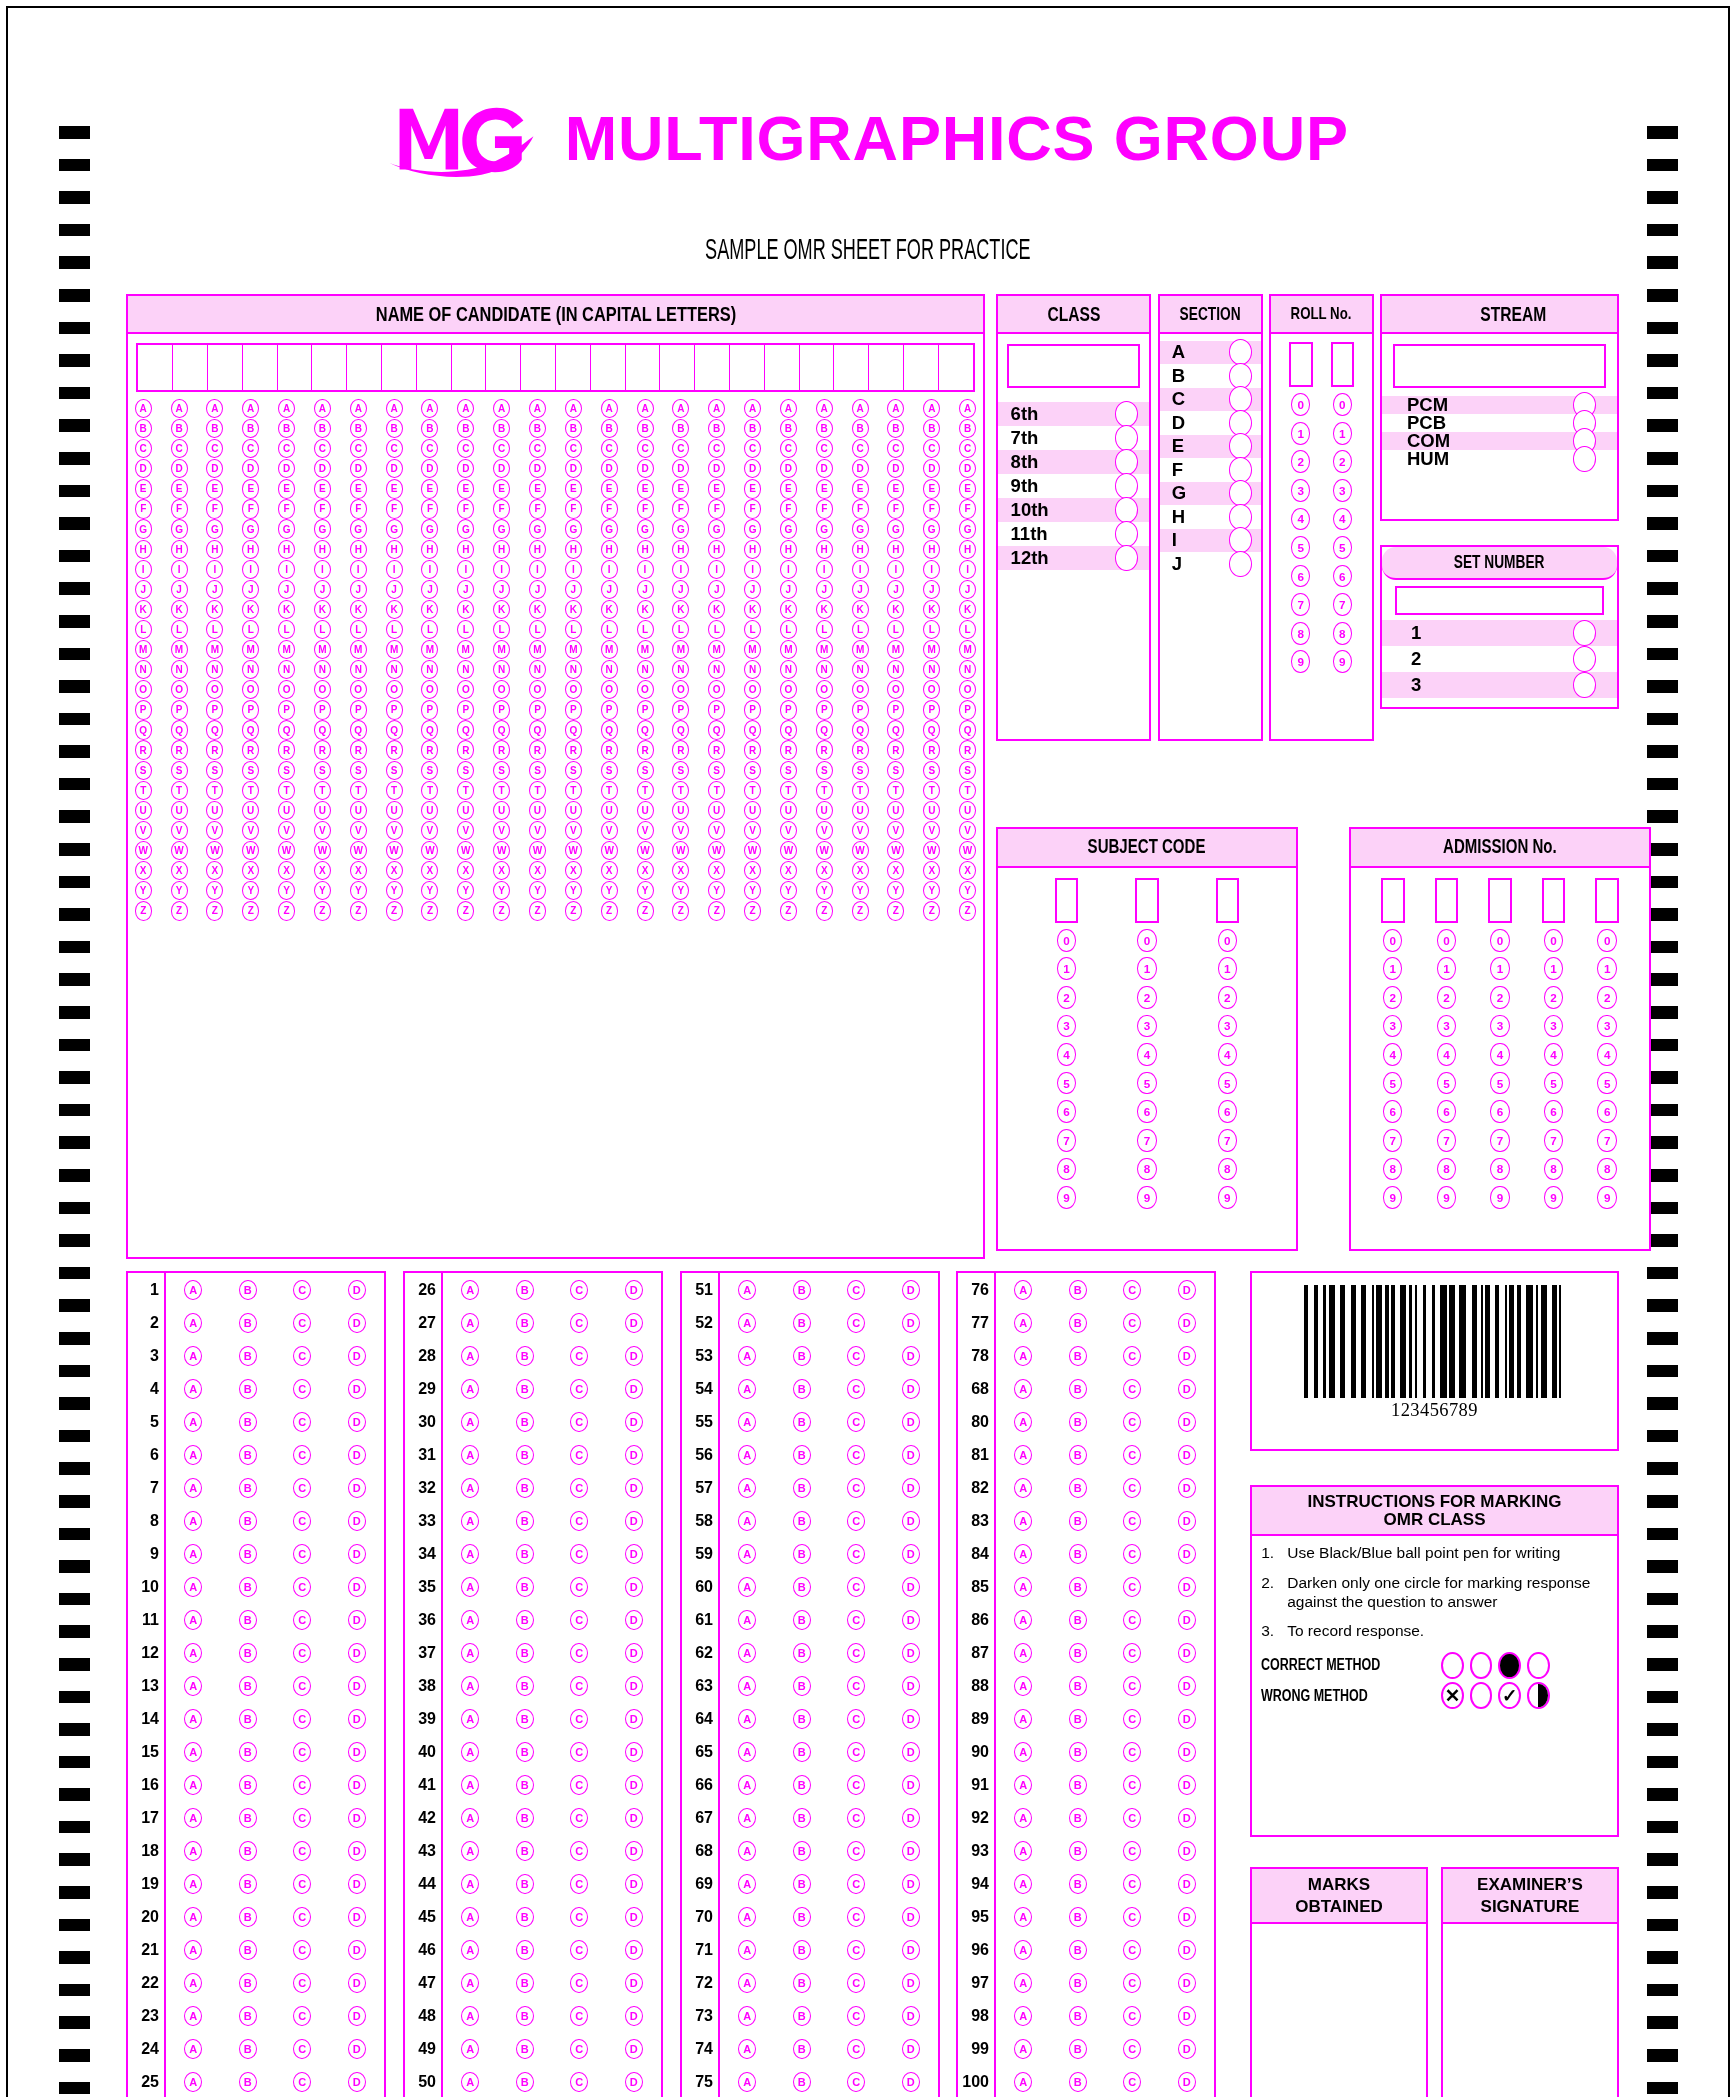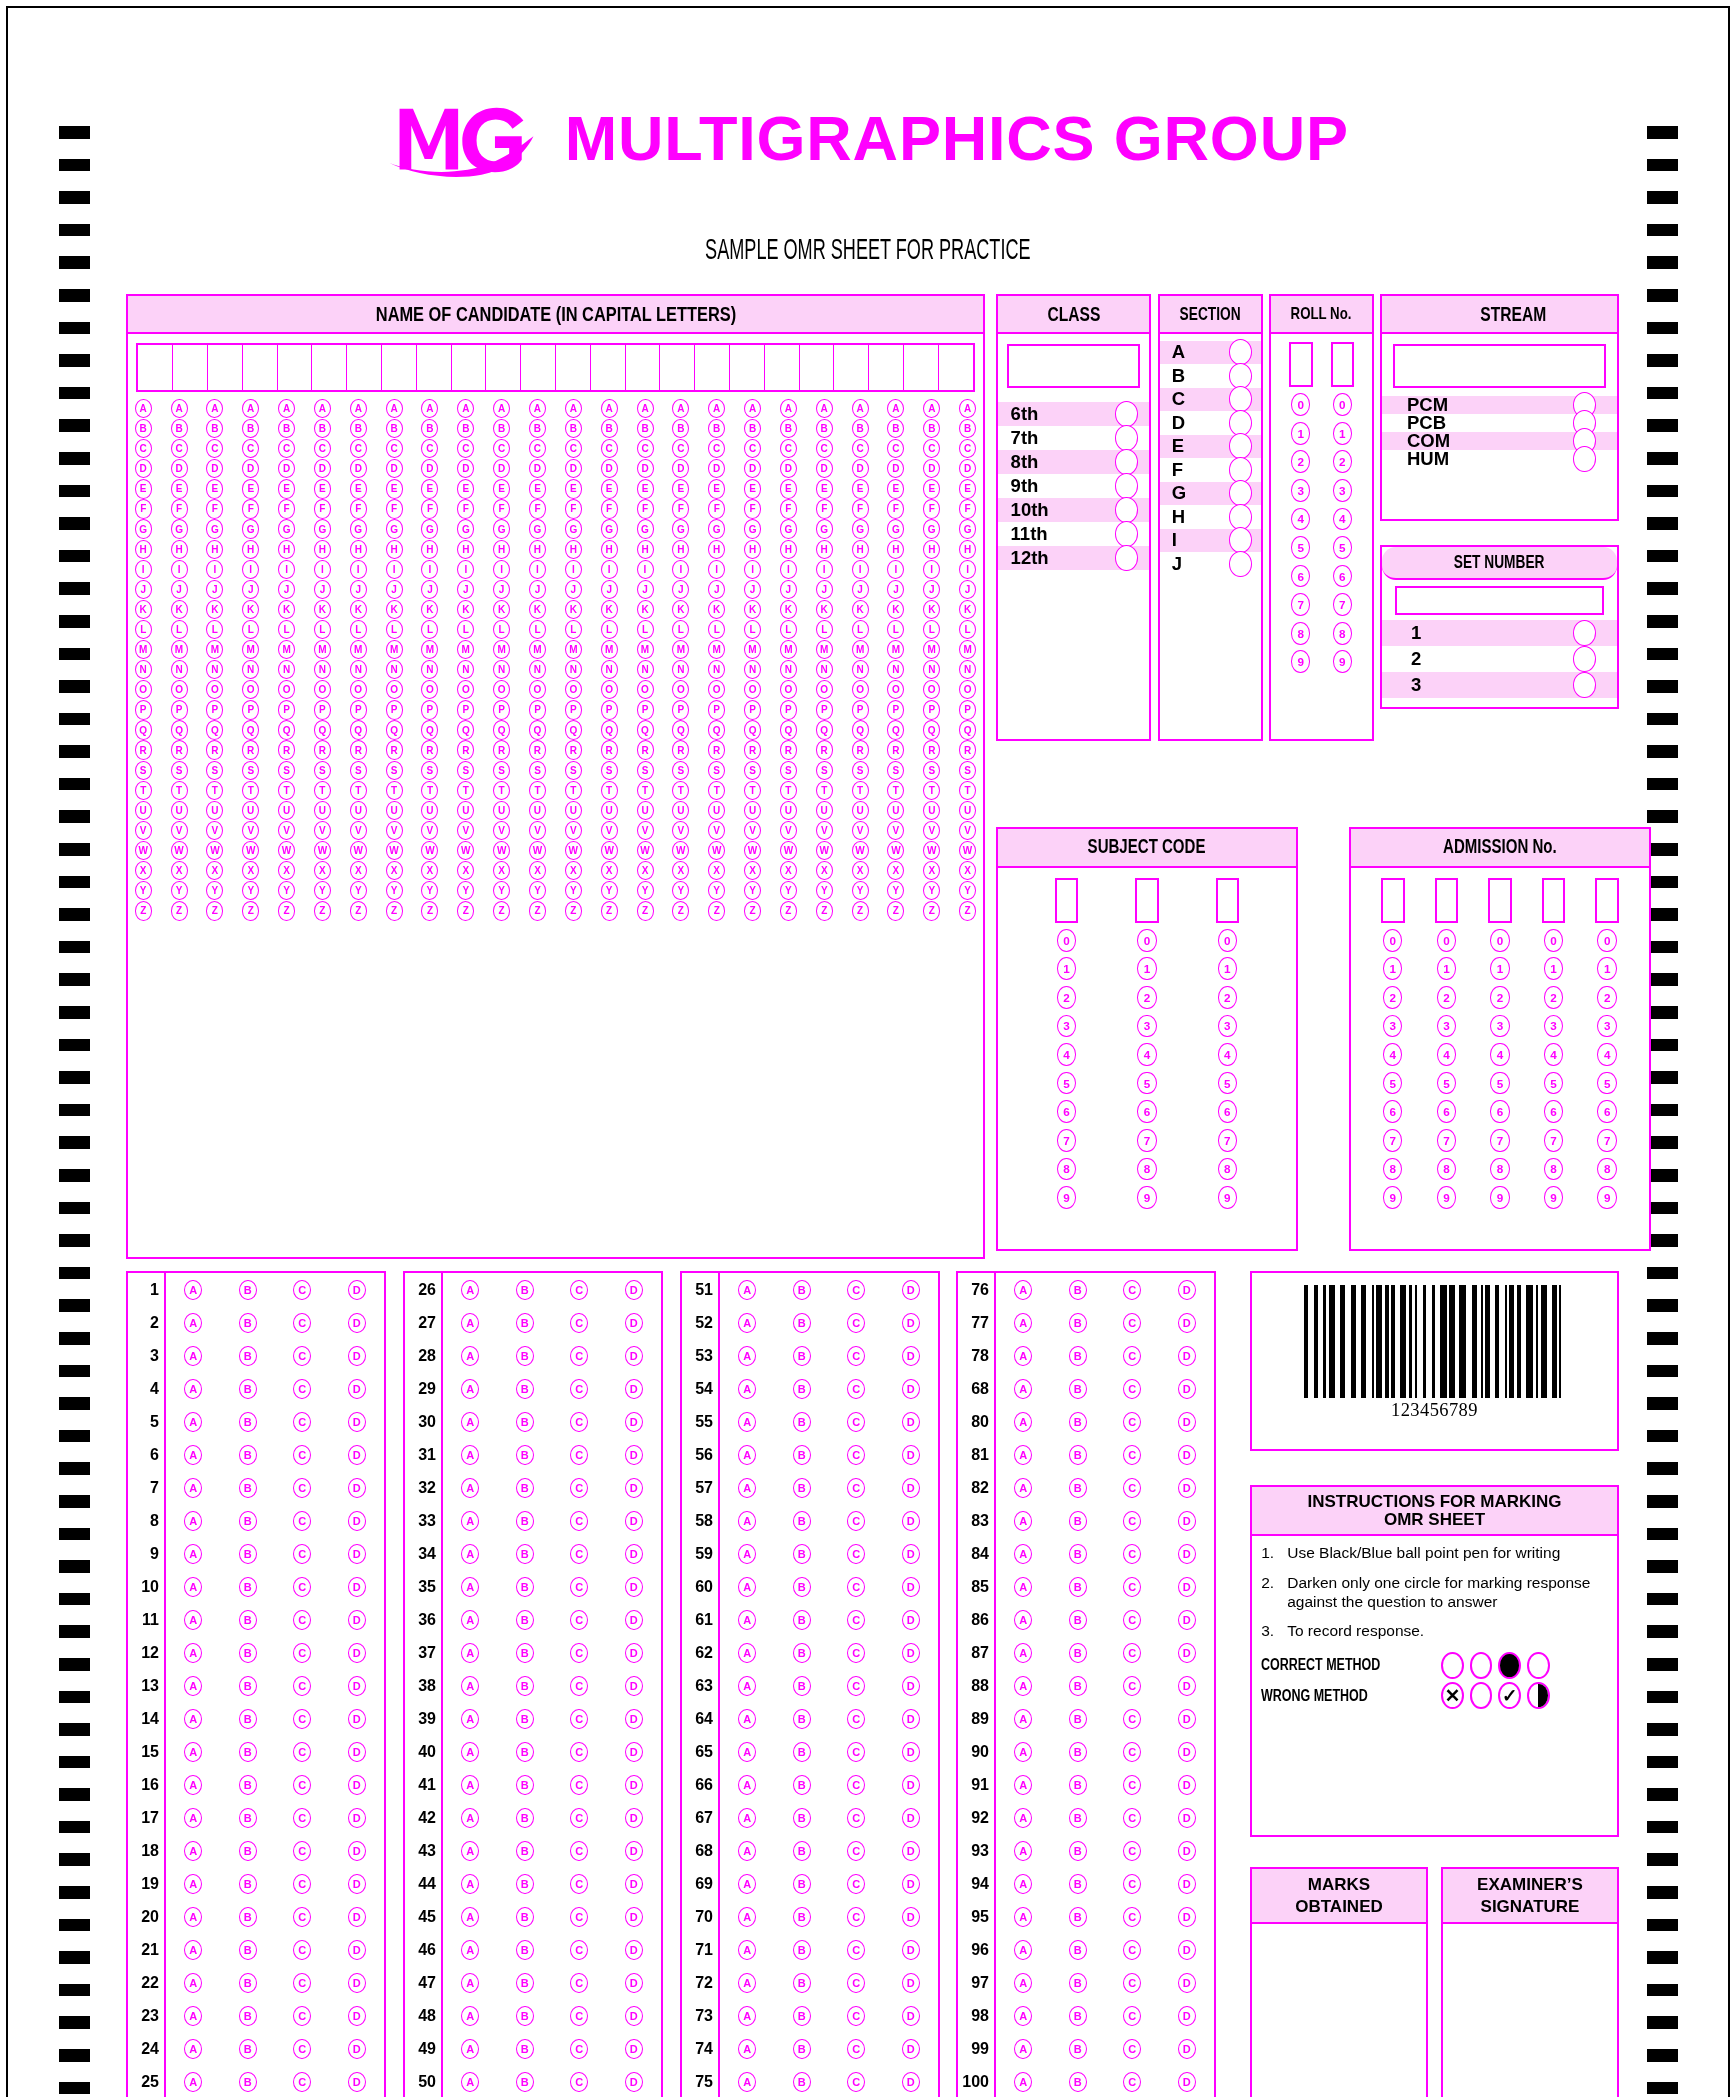--- a/index.html
+++ b/index.html
@@ -2471,21 +2471,21 @@
           <i style="width: 5px; margin-right: 2.1px;"></i>
           <i style="width: 2.1px; margin-right: 4.2px;"></i>
         </div>
       <div class="bc-num">123456789</div>
     </div>
   </div>
 
   <div class="panel" id="instr-panel">
     <div class="panel-title">
       <span>INSTRUCTIONS FOR MARKING</span>
-      <span>OMR SHEET</span>
+      <span>OMR CLASS</span>
     </div>
     <div class="instr-body" id="instr-items">
         <div class="instr-item">
           <div class="n">1.</div>
           <div class="t">Use Black/Blue ball point pen for writing</div>
         </div>
         <div class="instr-item">
           <div class="n">2.</div>
           <div class="t">Darken only one circle for marking response against the question to answer</div>
         </div>

